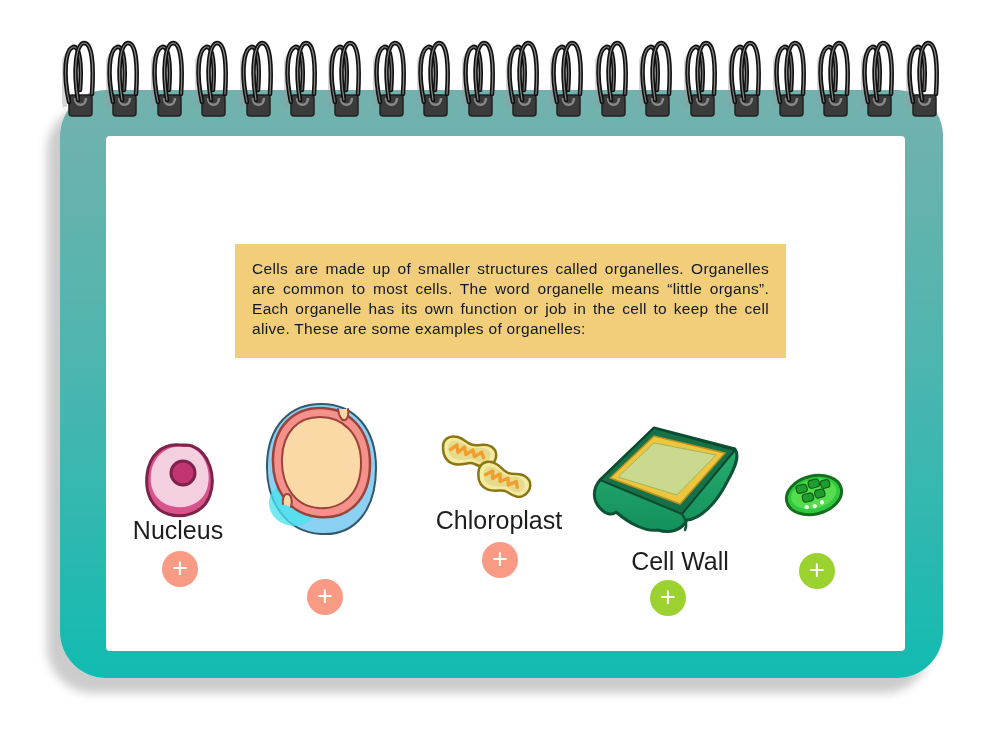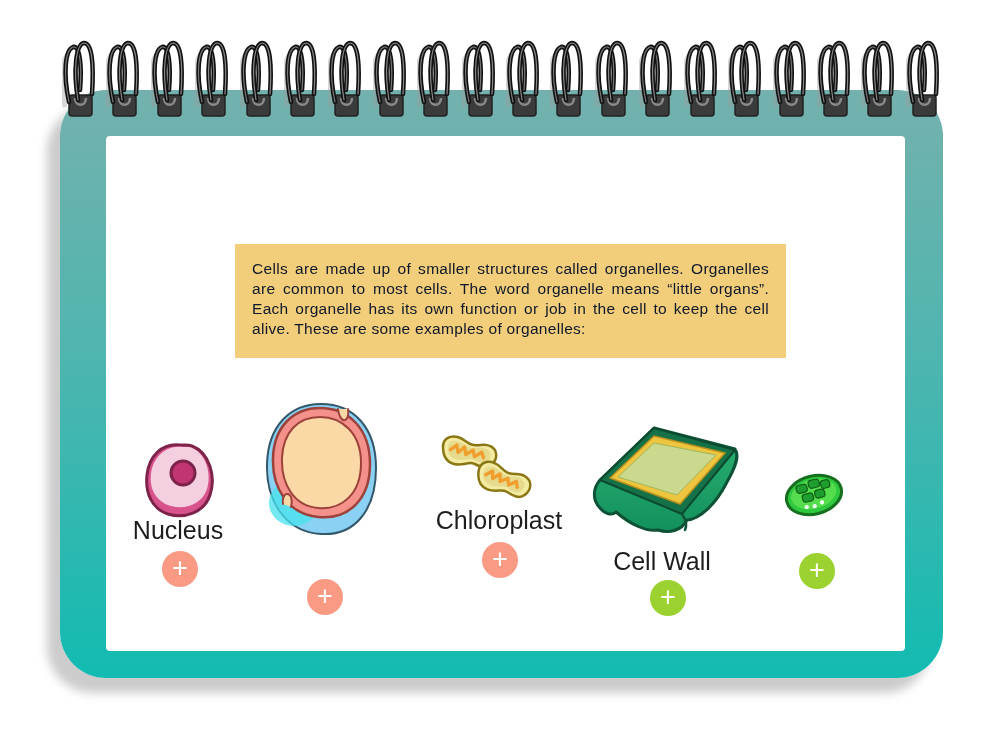--- a/index.html
+++ b/index.html
@@ -27,21 +27,21 @@
   #art-nucleus{left:142px;top:441px;}
   #art-membrane{left:260px;top:400px;}
   #art-mito{left:438px;top:414px;}
   #art-wall{left:590px;top:416px;}
   #art-chloro{left:782px;top:469px;}
   
   .label{position:absolute;text-align:center;font-size:25px;color:#1D1D1D;}
   #label-nucleus{left:98px;top:516px;width:160px;}
   #label-membrane{left:227px;top:544px;width:200px;}
   #label-mito{left:399px;top:506px;width:200px;}
-  #label-wall{left:582px;top:547px;width:160px;}
+  #label-wall{left:600px;top:547px;width:160px;}
   #label-chloro{left:734px;top:518px;width:160px;}
   
   .plus{position:absolute;width:36px;height:36px;border-radius:50%;border:none;cursor:pointer;
         display:flex;align-items:center;justify-content:center;padding:0;background:#F89A84;}
   .plus span{color:#ffffff;font-size:27px;font-weight:400;line-height:1;margin-top:-2px;}
   #btn-nucleus{left:162px;top:551px;}
   #btn-membrane{left:307px;top:579px;}
   #btn-mito{left:482px;top:542px;}
   #btn-wall{left:650px;top:580px;}
   #btn-chloro{left:799px;top:553px;}

